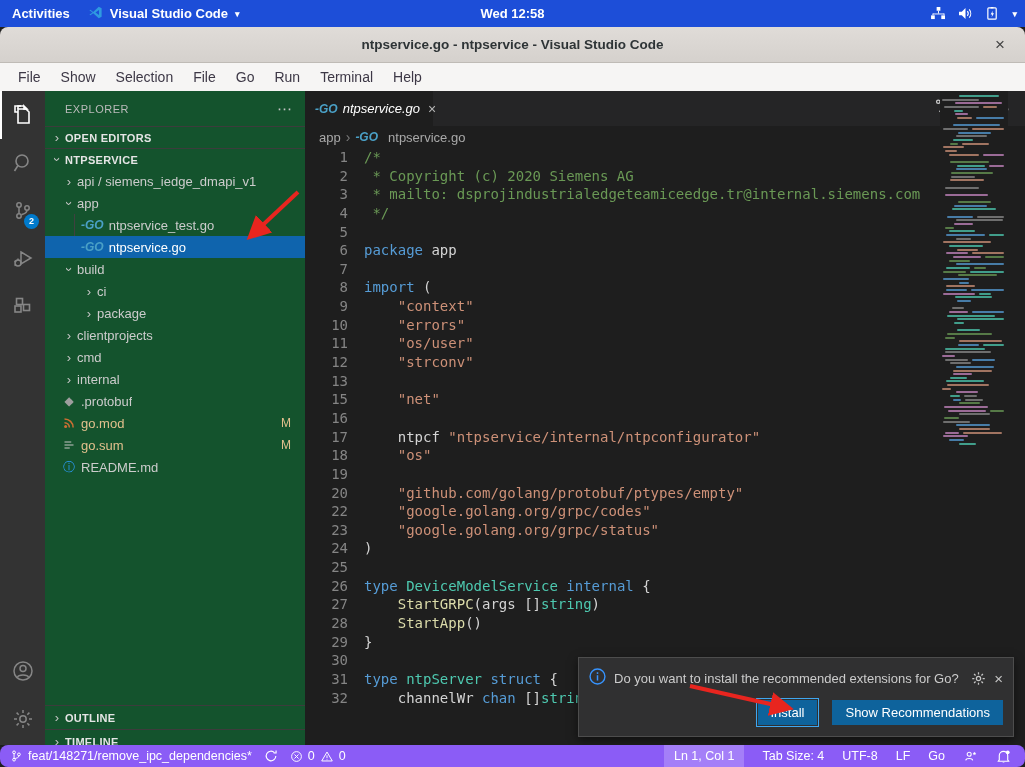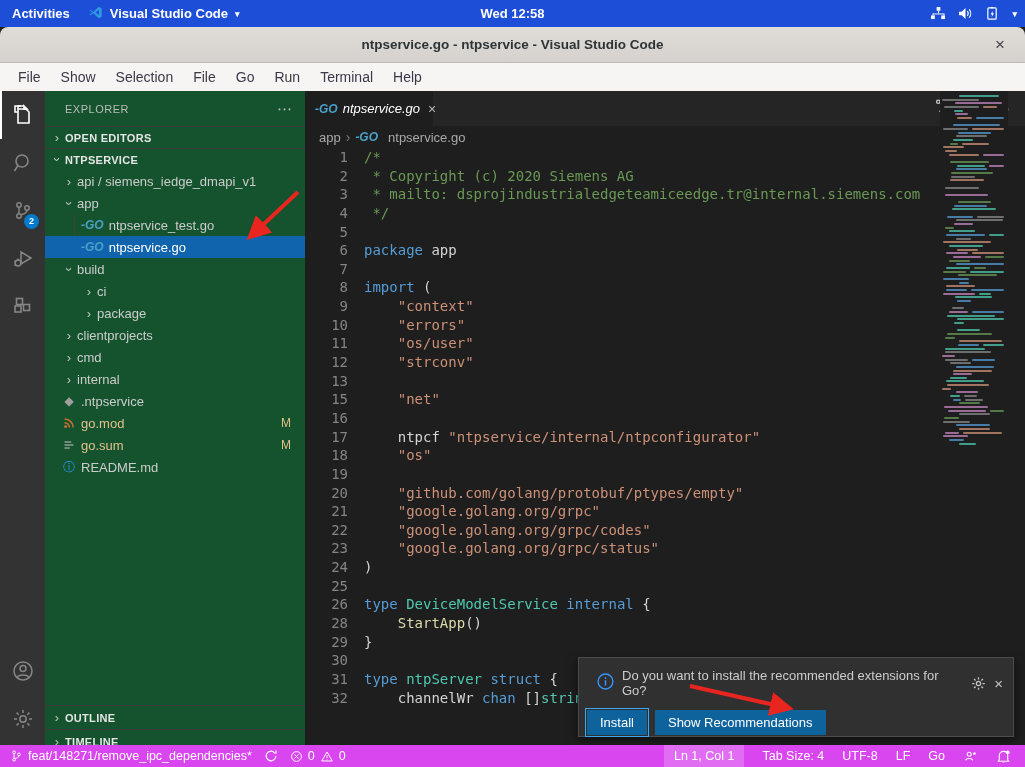--- a/index.html
+++ b/index.html
@@ -85,32 +85,32 @@
   .tok-c { color:#6a9955; } .tok-k { color:#569cd6; } .tok-s { color:#ce9178; }
   .tok-t { color:#4ec9b0; } .tok-f { color:#dcdcaa; } .tok-p { color:#d4d4d4; }
 
   
   .minimap { position:absolute; top:0; right:17px; width:68px; bottom:0; background:#1e1e1e; }
   .mm-row { position:absolute; height:2px; border-radius:1px; opacity:.75; }
 
   
   .notification { position:absolute; left:578px; top:657px; width:436px; height:80px;
     background:#303031; border:1px solid #4d4d4d; box-shadow:0 3px 9px rgba(0,0,0,.5);
-    color:#cccccc; font-size:13px; z-index:5;padding-left:8px; }
+    color:#cccccc; font-size:13px; z-index:5; }
   .ntf-row1 { display:flex; align-items:center; padding:10px 10px 0 10px; gap:8px; }
   .ntf-msg { flex:1; }
   .ntf-gear, .ntf-close { color:#c5c5c5; display:flex; }
-  .ntf-row2 { display:flex; justify-content:flex-start; gap:8px; padding:12px 10px 0 0; }
+  .ntf-row2 { display:flex; justify-content:flex-end; gap:15px; padding:12px 10px 0 0; }
   .btn { background:#0e639c; color:#fff; border:none; font-size:13px; padding:5px 13px;
     font-family:"Liberation Sans", sans-serif; cursor:pointer; }
   .btn.focused { outline:1px solid #3fa7f0; outline-offset:1px; }
 
   
-  .statusbar { position:absolute; left:0; bottom:0; width:100%; height:22px; background:#d946ef;
-    color:#fff; display:flex; align-items:flex-end; font-size:12.5px; z-index:6; }
+  .statusbar { position:absolute; left:0; bottom:0; width:100%; height:22px; background:#8b5cf6;
+    color:#fff; display:flex; align-items:flex-end; font-size:12.5px; z-index:6;border-radius:8px; }
   .st-left { display:flex; align-items:center; gap:12px; padding-left:10px; height:100%; }
   .st-right { margin-left:auto; display:flex; align-items:center; gap:18px; padding-right:14px; height:100%; }
   .st-item { display:flex; align-items:center; gap:5px; height:100%; }
   .st-item.hl { background:rgba(255,255,255,.22); padding:0 10px; }
   .st-item svg { display:block; }
 
   .arrows { position:absolute; left:0; top:0; width:100%; height:100%; z-index:9; pointer-events:none; }
 </style>
 </head>
 <body>
@@ -282,21 +282,21 @@
           <div class="tree-row" style="padding-left: 16px;">
             <span class="chev">›</span>
             <span class="label">cmd</span>
           </div>
           <div class="tree-row" style="padding-left: 16px;">
             <span class="chev">›</span>
             <span class="label">internal</span>
           </div>
           <div class="tree-row" style="padding-left: 16px;">
             <span class="mini-ic" style="color: rgb(158, 158, 158);">◆</span>
-            <span class="label">.ntpservice</span>
+            <span class="label">.protobuf</span>
           </div>
           <div class="tree-row modified" style="padding-left: 16px;">
             <span class="mini-ic">
               <svg width="12" height="12" viewBox="0 0 16 16">
                 <circle cx="3.5" cy="12.5" r="2" fill="#ce6f33"></circle>
                 <path d="M2 7.5a6.5 6.5 0 0 1 6.5 6.5" fill="none" stroke="#ce6f33" stroke-width="2"></path>
                 <path d="M2 2.5A11.5 11.5 0 0 1 13.5 14" fill="none" stroke="#ce6f33" stroke-width="2"></path>
               </svg>
             </span>
             <span class="label">go.mod</span>
@@ -371,26 +371,26 @@
           <div class="code-line"><span class="ln">10</span><span class="lc"><span class="tok-s">    "errors"</span></span></div>
           <div class="code-line"><span class="ln">11</span><span class="lc"><span class="tok-s">    "os/user"</span></span></div>
           <div class="code-line"><span class="ln">12</span><span class="lc"><span class="tok-s">    "strconv"</span></span></div>
           <div class="code-line"><span class="ln">13</span><span class="lc"></span></div>
           <div class="code-line"><span class="ln">15</span><span class="lc"><span class="tok-s">    "net"</span></span></div>
           <div class="code-line"><span class="ln">16</span></div>
           <div class="code-line"><span class="ln">17</span><span class="lc"><span class="tok-p">    ntpcf </span><span class="tok-s">"ntpservice/internal/ntpconfigurator"</span></span></div>
           <div class="code-line"><span class="ln">18</span><span class="lc"><span class="tok-s">    "os"</span></span></div>
           <div class="code-line"><span class="ln">19</span><span class="lc"></span></div>
           <div class="code-line"><span class="ln">20</span><span class="lc"><span class="tok-s">    "github.com/golang/protobuf/ptypes/empty"</span></span></div>
-          <div class="code-line"><span class="ln">21</span><span class="lc"><span class="tok-s">    "google.golang.org/grpc"</span></span></div>
           <div class="code-line"><span class="ln">22</span><span class="lc"><span class="tok-s">    "google.golang.org/grpc/codes"</span></span></div>
           <div class="code-line"><span class="ln">23</span><span class="lc"><span class="tok-s">    "google.golang.org/grpc/status"</span></span></div>
           <div class="code-line"><span class="ln">24</span><span class="lc"><span class="tok-p">)</span></span></div>
           <div class="code-line"><span class="ln">25</span><span class="lc"></span></div>
           <div class="code-line"><span class="ln">26</span><span class="lc"><span class="tok-k">type</span><span class="tok-t"> DeviceModelService</span><span class="tok-k"> internal</span><span class="tok-p"> {</span></span></div>
+          <div class="code-line"><span class="ln">27</span><span class="lc"><span class="tok-f">    StartGRPC</span><span class="tok-p">(args []</span><span class="tok-t">string</span><span class="tok-p">)</span></span></div>
           <div class="code-line"><span class="ln">28</span><span class="lc"><span class="tok-f">    StartApp</span><span class="tok-p">()</span></span></div>
           <div class="code-line"><span class="ln">29</span><span class="lc"><span class="tok-p">}</span></span></div>
           <div class="code-line"><span class="ln">30</span><span class="lc"></span></div>
           <div class="code-line"><span class="ln">31</span><span class="lc"><span class="tok-k">type</span><span class="tok-t"> ntpServer</span><span class="tok-k"> struct</span><span class="tok-p"> {</span></span></div>
           <div class="code-line"><span class="ln">32</span><span class="lc"><span class="tok-p">    channelWr </span><span class="tok-k">chan</span><span class="tok-p"> []</span><span class="tok-t">string</span></span></div>
         </div>
       <div class="minimap">
           <div class="mm-row" style="top: 4px; left: 19px; width: 40px; background: rgb(78, 201, 176);"></div>
           <div class="mm-row" style="top: 7.66px; left: 2px; width: 37px; background: rgb(138, 138, 138);"></div>
           <div class="mm-row" style="top: 11.32px; left: 15px; width: 47px; background: rgb(197, 134, 192);"></div>

